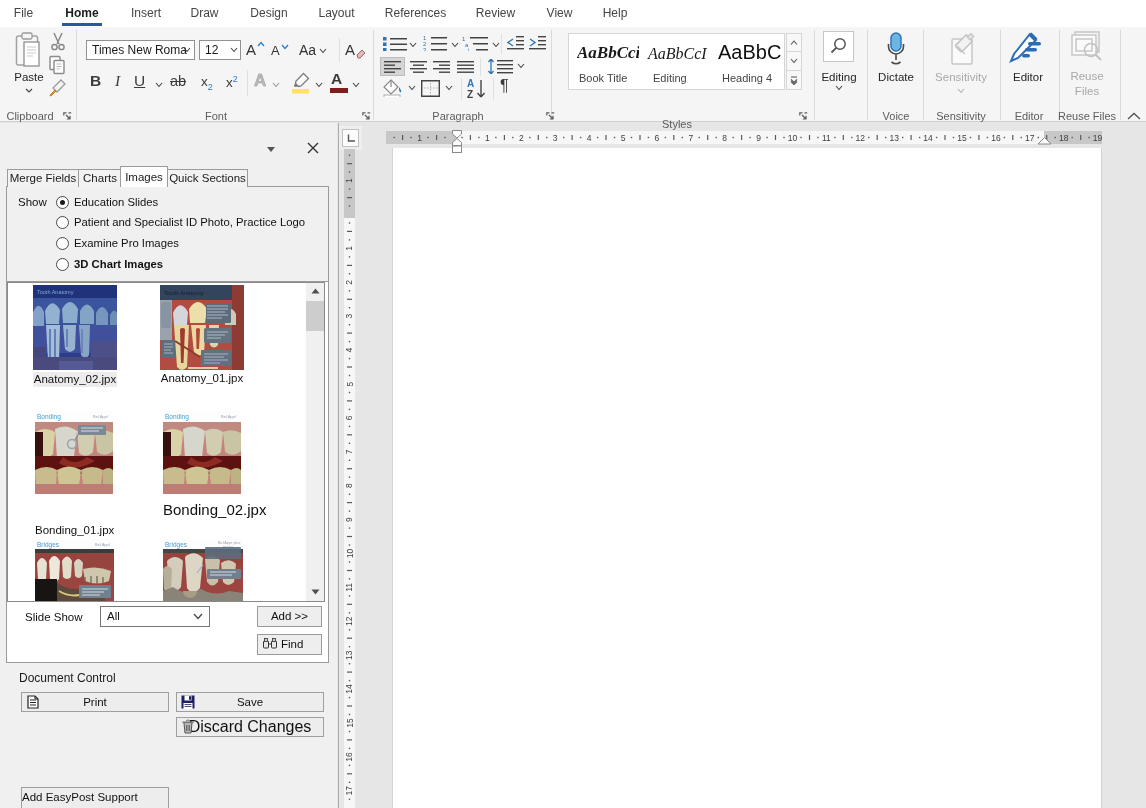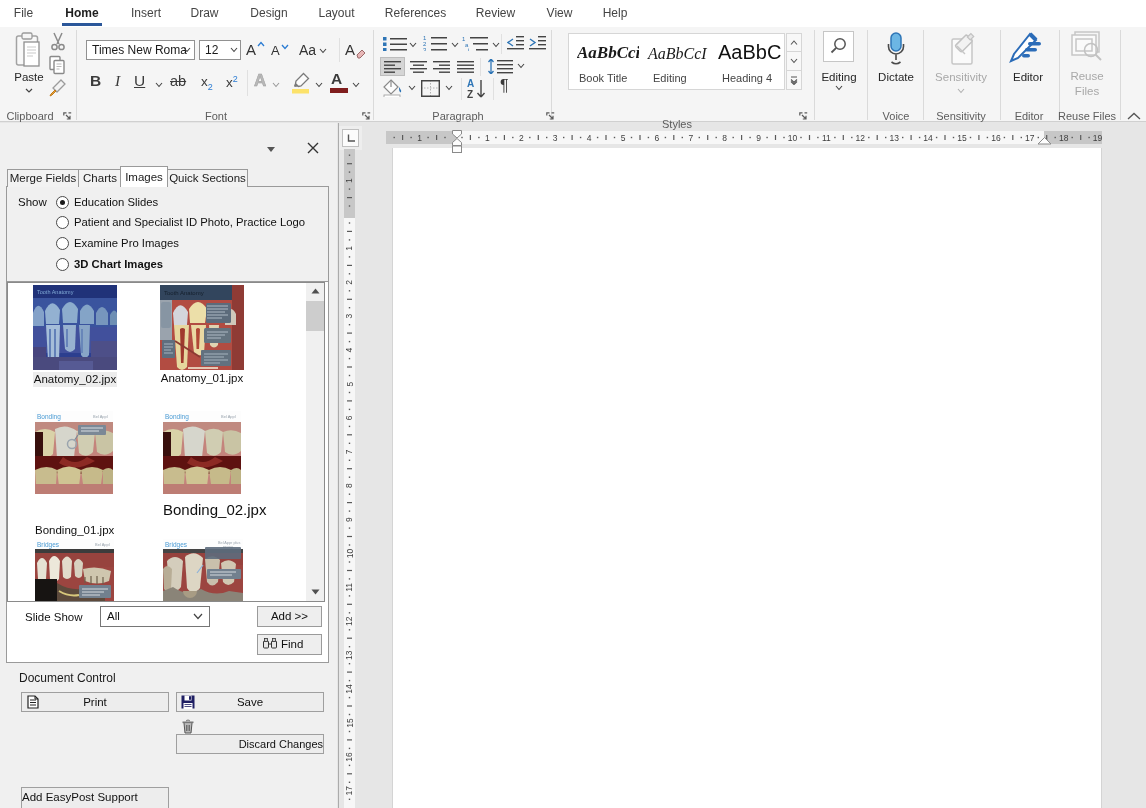--- a/index.html
+++ b/index.html
@@ -502,21 +502,21 @@
 <path d="M9 1 v3 h3" fill="none" stroke="#222" stroke-width="1"></path>
 </svg>
 <div class="abs" style="left:176px;top:692px;width:148px;height:20px;background:#ededed;border:1px solid #9f9f9f;text-align:center;font-size:11.5px;color:#111;line-height:18px;">Save</div>
 <svg class="abs" style="left:181px;top:695px;" width="14" height="14" viewBox="0 0 14 14">
 <rect x="0.5" y="0.5" width="13" height="13" fill="#1f1f63"></rect>
 <rect x="3.5" y="0.5" width="7" height="5" fill="#fff"></rect>
 <rect x="8" y="1.2" width="2" height="3.6" fill="#1f1f63"></rect>
 <rect x="2.5" y="8" width="9" height="6" fill="#fff"></rect>
 <path d="M3.5 9.5 h7 M3.5 11.5 h7" stroke="#1f1f63" stroke-width="0.8"></path>
 </svg>
-<div class="abs" style="left:176px;top:734px;width:148px;height:20px;background:#ededed;border:1px solid #9f9f9f;text-align:right;font-size:11px;color:#111;line-height:18px;">Discard Changes</div>
+<div class="abs" style="left:176px;top:717px;width:148px;height:20px;background:#ededed;border:1px solid #9f9f9f;text-align:center;font-size:16px;color:#111;line-height:18px;">Discard Changes</div>
 <svg class="abs" style="left:181px;top:719px;" width="14" height="15" viewBox="0 0 14 15">
 <path d="M3 4 L4 14 H10 L11 4" fill="#b9b9b9" stroke="#555" stroke-width="1"></path>
 <rect x="1.5" y="2.5" width="11" height="1.6" fill="#777"></rect>
 <path d="M5.5 2.2 a1.5 1.2 0 0 1 3 0" fill="none" stroke="#777" stroke-width="1.2"></path>
 <path d="M5.5 6 v6 M7 6 v6 M8.5 6 v6" stroke="#666" stroke-width="0.9"></path>
 </svg>
 <div class="abs" style="left:21px;top:768px;width:148px;height:32px;background:#ededed;border:1px solid #9f9f9f;text-align:left;font-size:11.5px;color:#111;line-height:18px;margin-top:19px;">Add EasyPost Support</div>
 <div class="abs" style="left:392px;top:148px;width:710px;height:660px;background:#ffffff;border-left:1px solid #d4d4d4;border-right:1px solid #d4d4d4;"></div>
 <div class="abs" style="left:342px;top:129px;width:17px;height:18px;background:#fcfcfc;border:1px solid #c0c0c0;box-shadow:0 0 0 3px #eeeeee;"></div>
 <svg class="abs" style="left:347px;top:134px;" width="9" height="9" viewBox="0 0 9 9">

